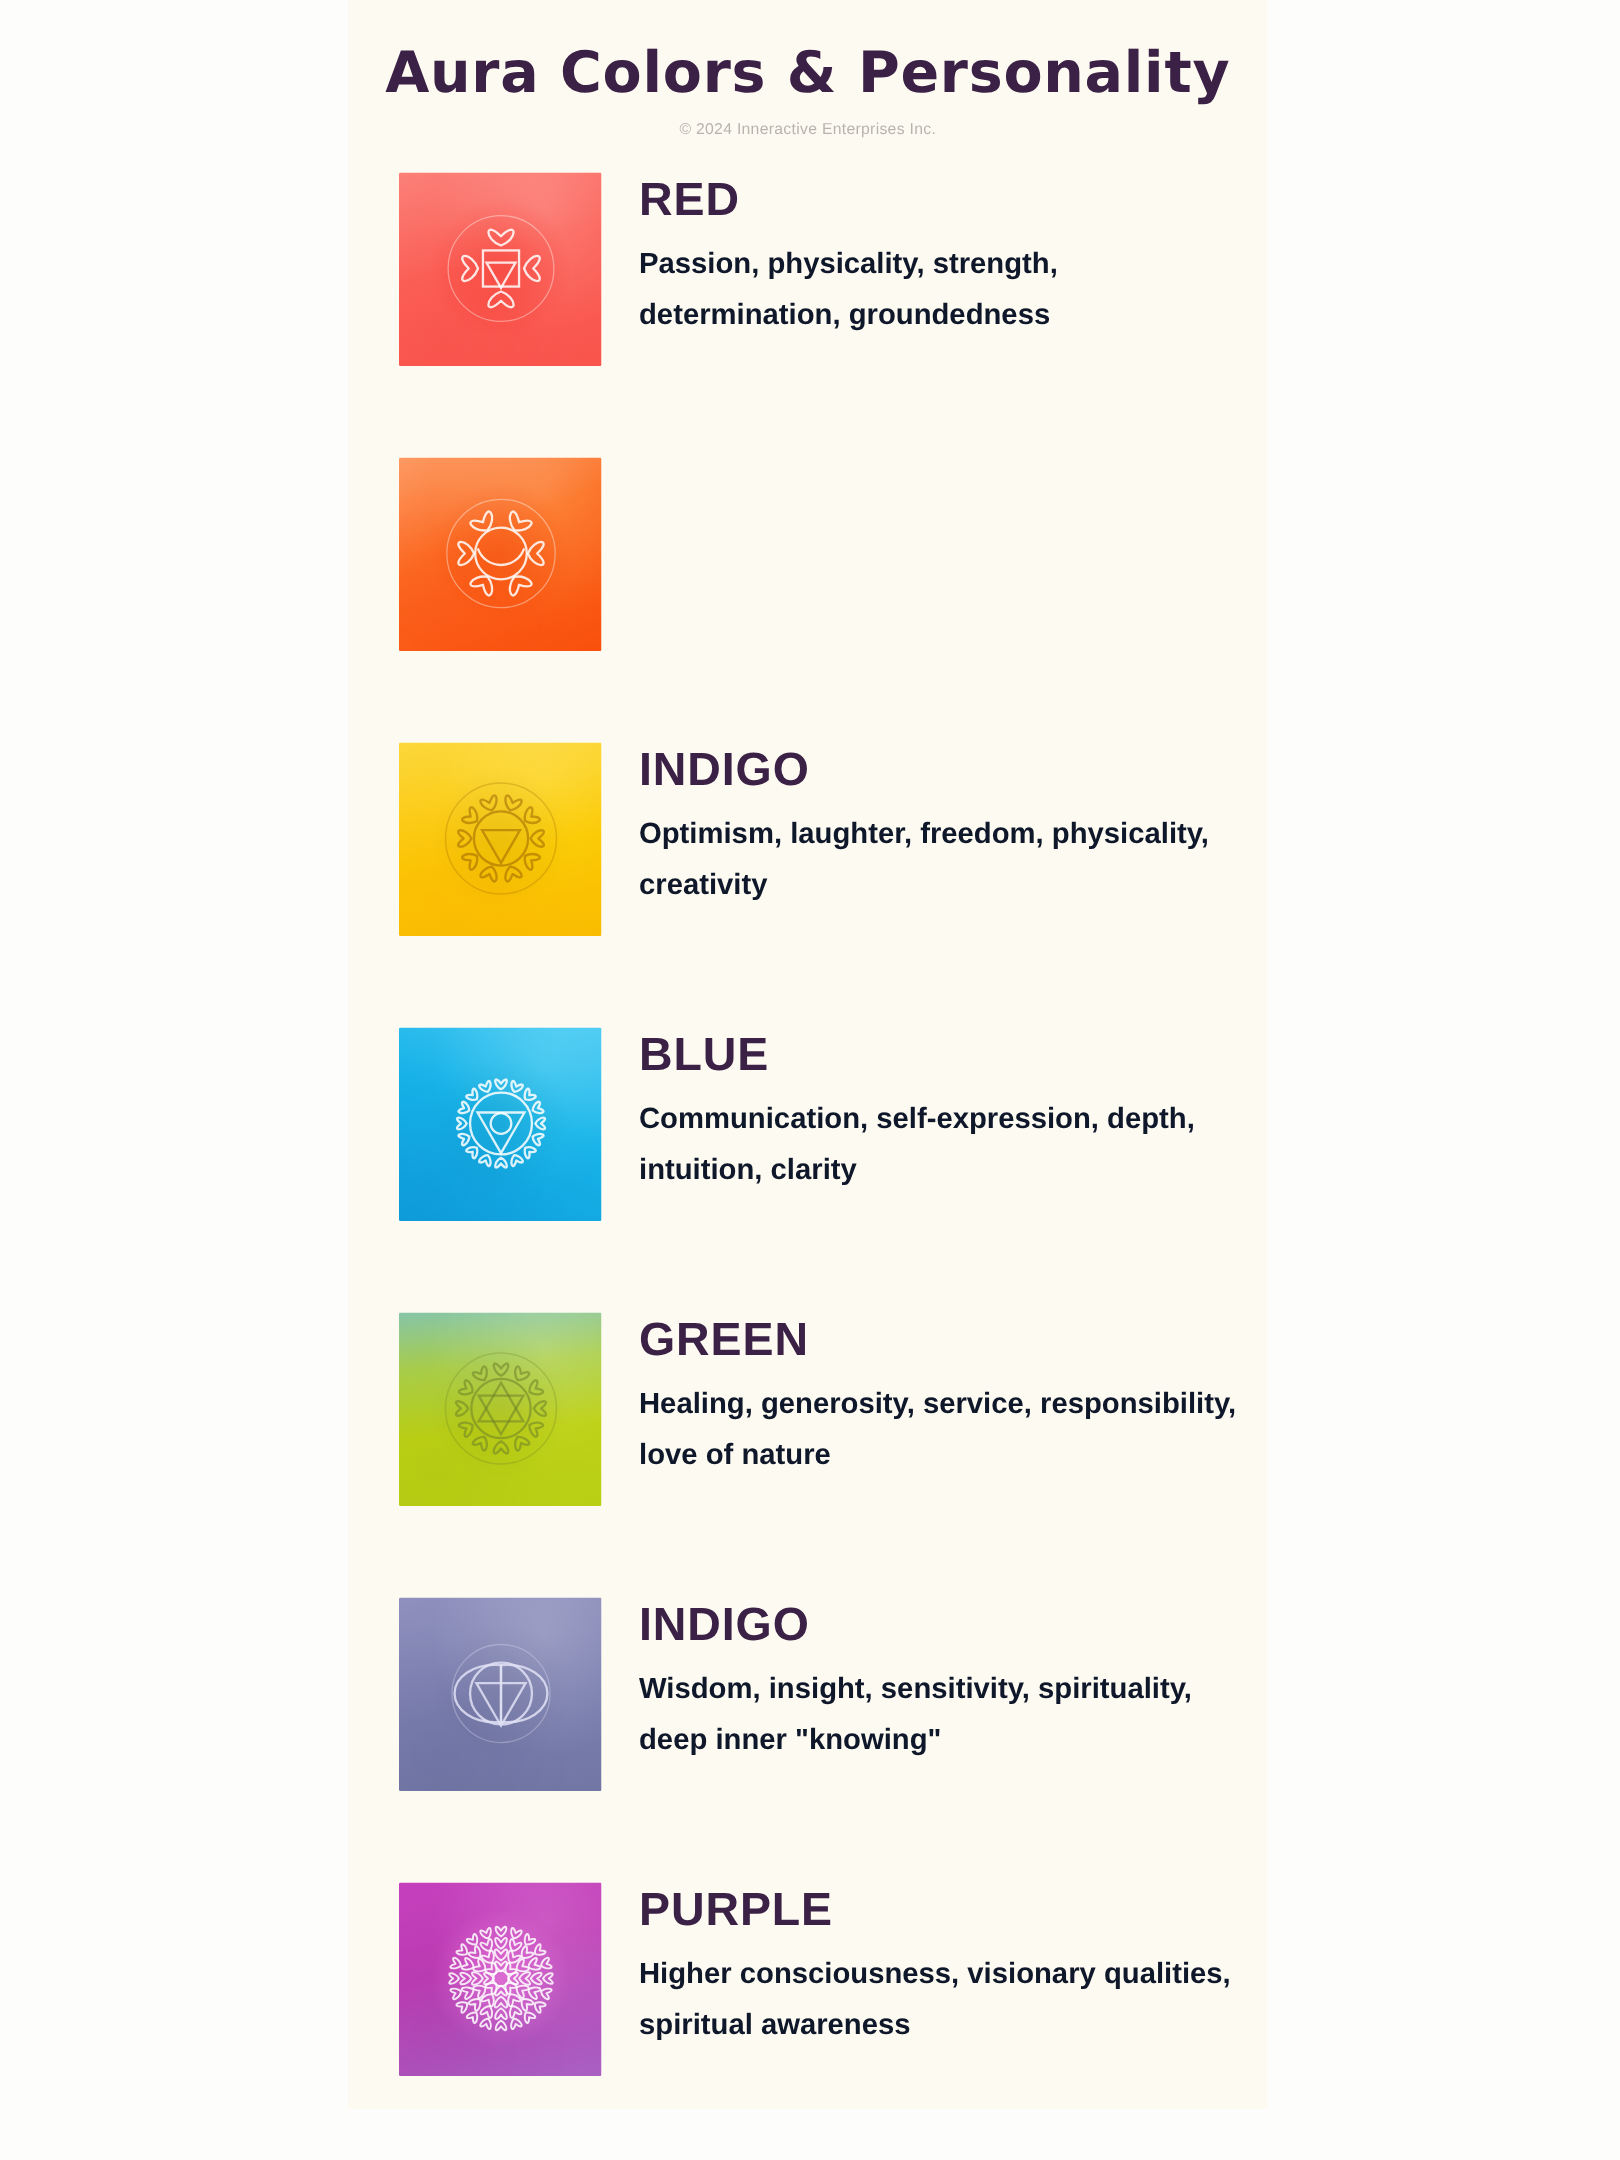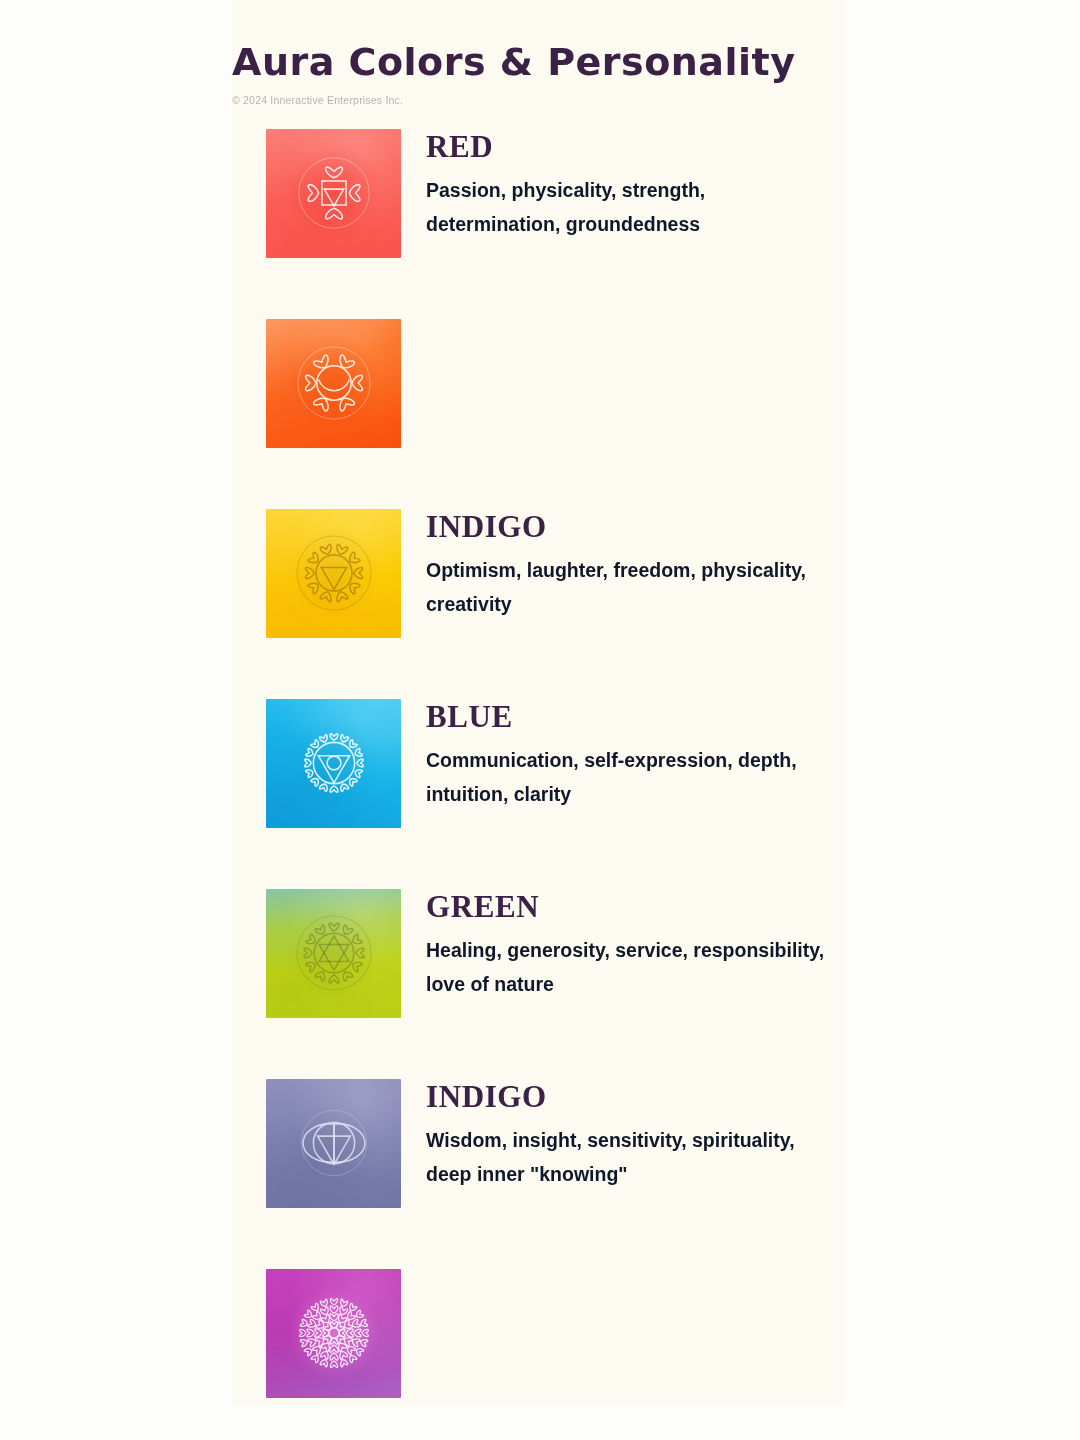--- a/index.html
+++ b/index.html
@@ -20,22 +20,22 @@
     position: absolute;
     left: 232px;
     top: 0;
     width: 613px;
     height: 1406px;
     background: #fdfbf1;
   }
 
   
   #header {
-    padding-top: 40px;
-    text-align: left;
+    padding-top: 26px;
+    text-align: center;
   }
   #poster-title {
     font-family: "DejaVu Sans", sans-serif;
     font-size: 38px;
     font-weight: bold;
     letter-spacing: 0.5px;
     color: #3b2146;
     margin: 0;
     line-height: 1.18;
     white-space: nowrap;
@@ -94,21 +94,21 @@
     border-radius: 50%;
   }
 
   .row-text {
     position: absolute;
     left: 194px;
     top: 2px;
     width: 400px;
   }
   .color-name {
-    font-family: Liberation Serif, serif;
+    font-family: Liberation Sans, sans-serif;
     font-size: 31px;
     font-weight: bold;
     letter-spacing: 0.6px;
     color: #3b2146;
     line-height: 1.05;
     margin: 0 0 11px 0;
   }
   .traits {
     font-family: "Liberation Sans", sans-serif;
     font-size: 19.5px;
@@ -546,16 +546,20 @@
               </g>
               <g transform="rotate(180 50 50)">
                 <path d="M 50 40 C 44 32, 44 41.6, 50 44.4 C 56 41.6, 56 32, 50 40 Z" fill="none" stroke="rgba(255,255,255,.85)" stroke-width="1.5" stroke-linejoin="round"></path>
               </g>
               <g transform="rotate(225 50 50)">
                 <path d="M 50 40 C 44 32, 44 41.6, 50 44.4 C 56 41.6, 56 32, 50 40 Z" fill="none" stroke="rgba(255,255,255,.85)" stroke-width="1.5" stroke-linejoin="round"></path>
               </g>
               <circle cx="50" cy="50" r="6" fill="none" stroke="rgba(255,255,255,.85)" stroke-width="1.5"></circle>
             </svg></span>
      </div>
+     <div class="row-text">
+        <div class="color-name">PURPLE</div>
+        <div class="traits">Higher consciousness, visionary qualities, spiritual awareness</div>
+     </div>
       </div>
     </div>
 
 </div>
 
 </body></html>

